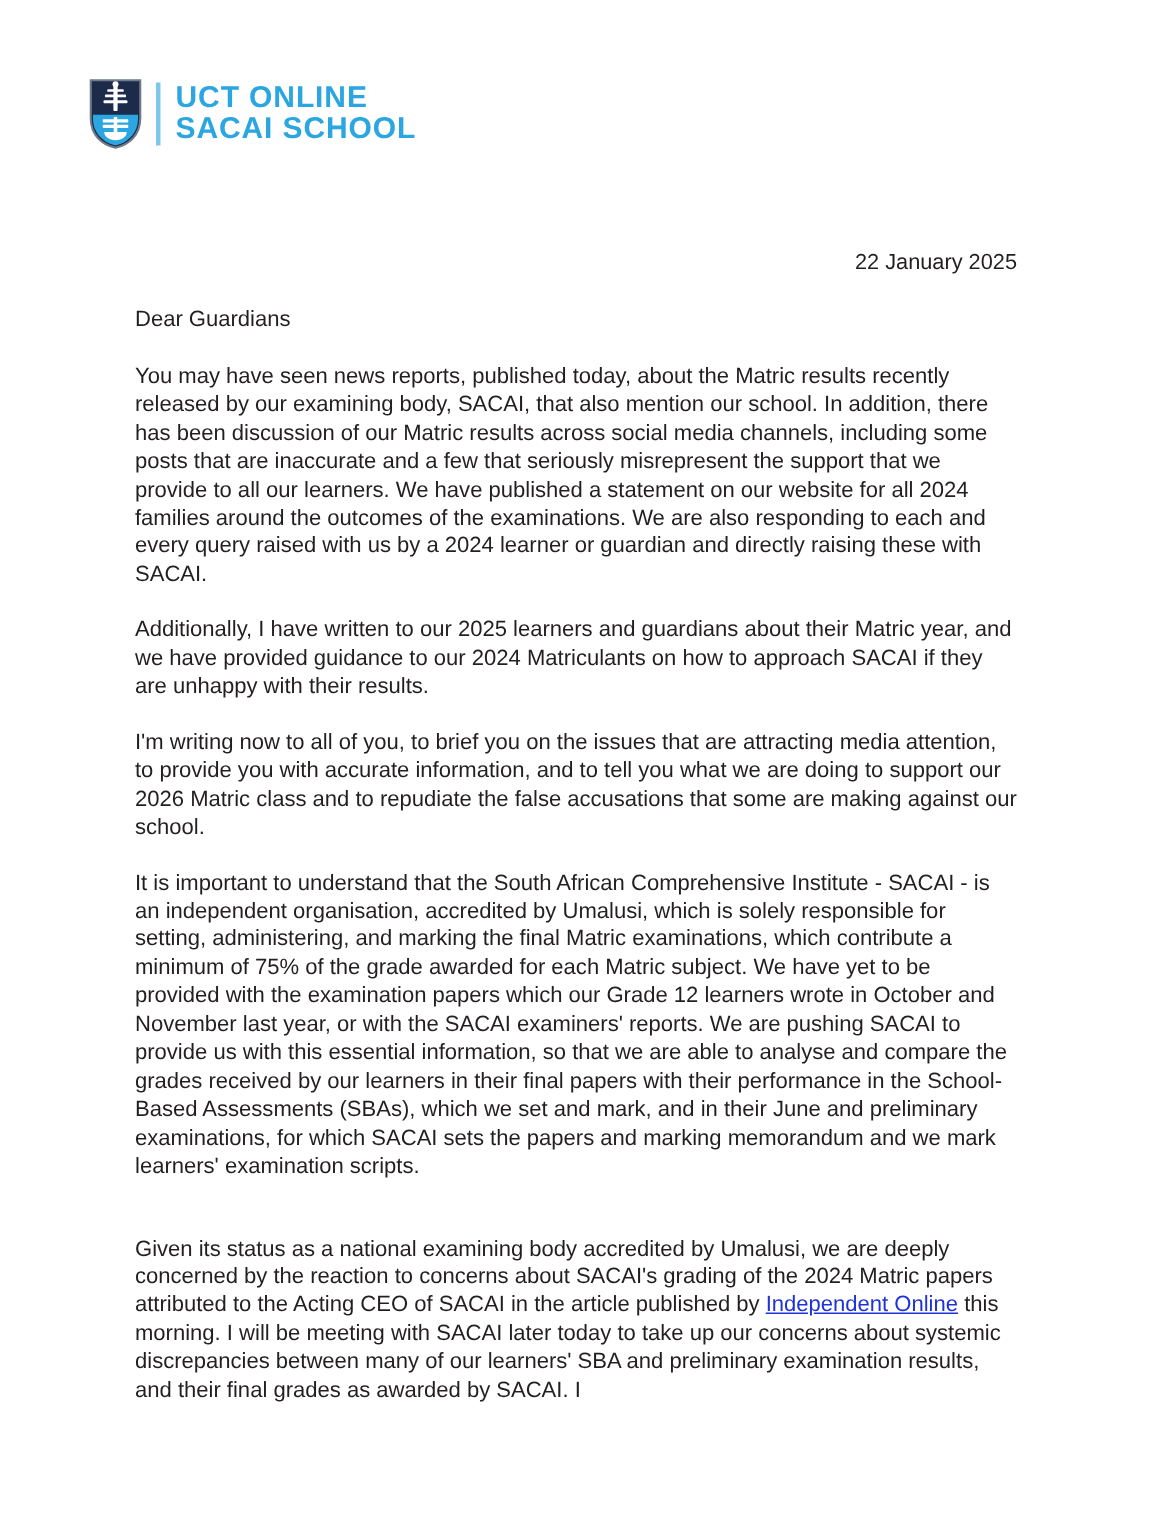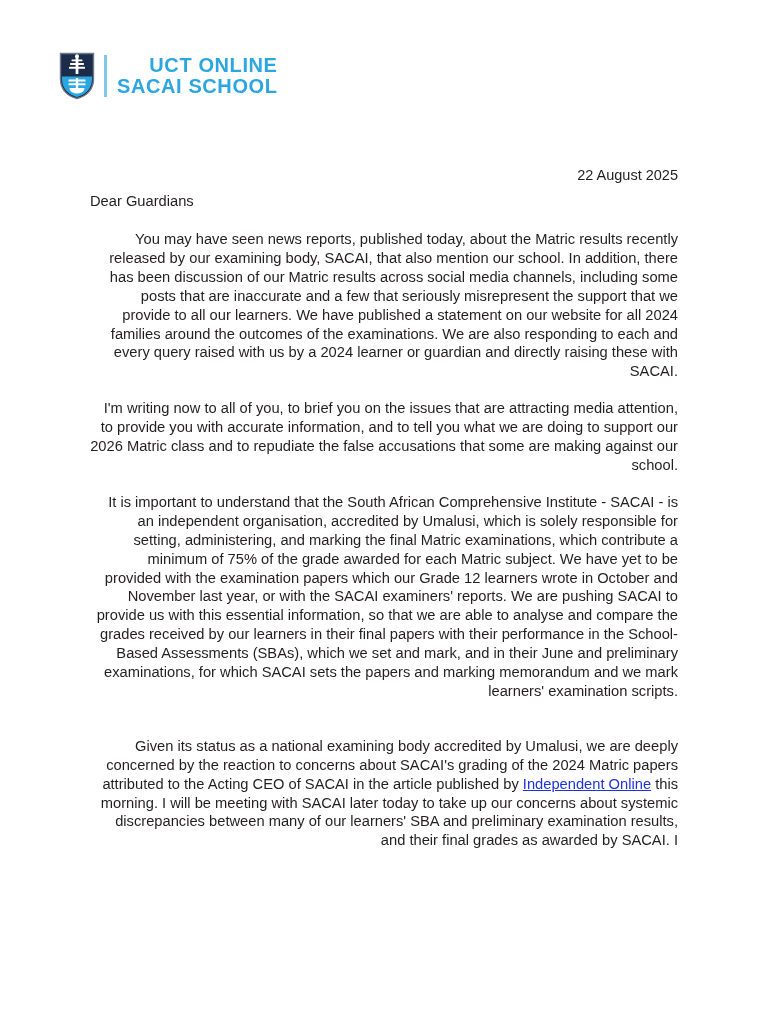--- a/index.html
+++ b/index.html
@@ -24,21 +24,20 @@
     box-sizing: border-box;
   }
 
   
   .letterhead {
     position: absolute;
     left: 59px;
     top: 52px;
     display: flex;
     align-items: center;
-    text-align: right;
   }
   .logo-shield {
     width: 36px;
     height: 48px;
     flex: 0 0 auto;
     display: block;
   }
   .logo-divider {
     width: 3px;
     height: 42px;
@@ -67,37 +66,37 @@
     right: 90px;
     top: 167px;
     font-size: 14.5px;
     color: #231f20;
     white-space: nowrap;
   }
 
   .letter-body {
     position: absolute;
     left: 90px;
-    top: 192px;
+    top: 204px;
     width: 588px;
   }
 
   .salutation {
     font-size: 14.7px;
     line-height: 19px;
     margin: 0 0 19px 0;
     color: #231f20;
   }
 
   .para {
     font-size: 14.7px;
     line-height: 18.9px;
     margin: 0 0 18px 0;
     color: #231f20;
-    text-align: right;
+    text-align: left;
   }
   .para:last-child { margin-bottom: 0; margin-top: 36px; }
 
   .doc-link {
     color: #1d32d8;
     text-decoration: underline;
     cursor: pointer;
   }
 </style>
 </head>
@@ -123,27 +122,28 @@
         <path d="M18 41.5 C13.5 41.5 10.5 39 10.5 36 H25.5 C25.5 39 22.5 41.5 18 41.5 Z"></path>
       </g>
     </svg>
     <div class="logo-divider"></div>
     <div class="logo-wordmark">
       <span class="logo-line">UCT ONLINE</span>
       <span class="logo-line">SACAI SCHOOL</span>
     </div>
   </div>
 
-  <div class="letter-date">22 August 2025</div>
+  <div class="letter-date">22 January 2025</div>
 
   <div class="letter-body">
 
     <p class="salutation">Dear Guardians</p>
 
     <p class="para">You may have seen news reports, published today, about the Matric results recently released by our examining body, SACAI, that also mention our school.  In addition, there has been discussion of our Matric results across social media channels, including some posts that are inaccurate and a few that seriously misrepresent the support that we provide to all our learners. We have published a statement on our website for all 2024 families around the outcomes of the examinations. We are also responding to each and every query raised with us by a 2024 learner or guardian and directly raising these with SACAI.</p>
+    <p class="para">Additionally, I have written to our 2025 learners and guardians about their Matric year, and we have provided guidance to our 2024 Matriculants on how to approach SACAI if they are unhappy with their results.</p>
     <p class="para">I'm writing now to all of you, to brief you on the issues that are attracting media attention, to provide you with accurate information, and to tell you what we are doing to support our 2026 Matric class and to repudiate the false accusations that some are making against our school.</p>
     <p class="para">It is important to understand that the South African Comprehensive Institute - SACAI - is an independent organisation, accredited by Umalusi, which is solely responsible for setting, administering, and marking the final Matric examinations, which contribute a minimum of 75% of the grade awarded for each Matric subject. We have yet to be provided with the examination papers which our Grade 12 learners wrote in October and November last year, or with the SACAI examiners' reports.  We are pushing SACAI to provide us with this essential information, so that we are able to analyse and compare the grades received by our learners in their final papers with their performance in the School-Based Assessments (SBAs), which we set and mark, and in their June and preliminary examinations, for which SACAI sets the papers and marking memorandum and we mark learners' examination scripts.</p>
 
     <p class="para"><span>Given its status as a national examining body accredited by Umalusi, we are deeply concerned by the reaction to concerns about SACAI's grading of the 2024 Matric papers attributed to the Acting CEO of SACAI in the article published by </span><a class="doc-link">Independent Online</a><span> this morning. I will be meeting with SACAI later today to take up our concerns about systemic discrepancies between many of our learners' SBA and preliminary examination results, and their final grades as awarded by SACAI.  I</span></p>
 
   </div>
 
 </div>
 
 </body></html>

